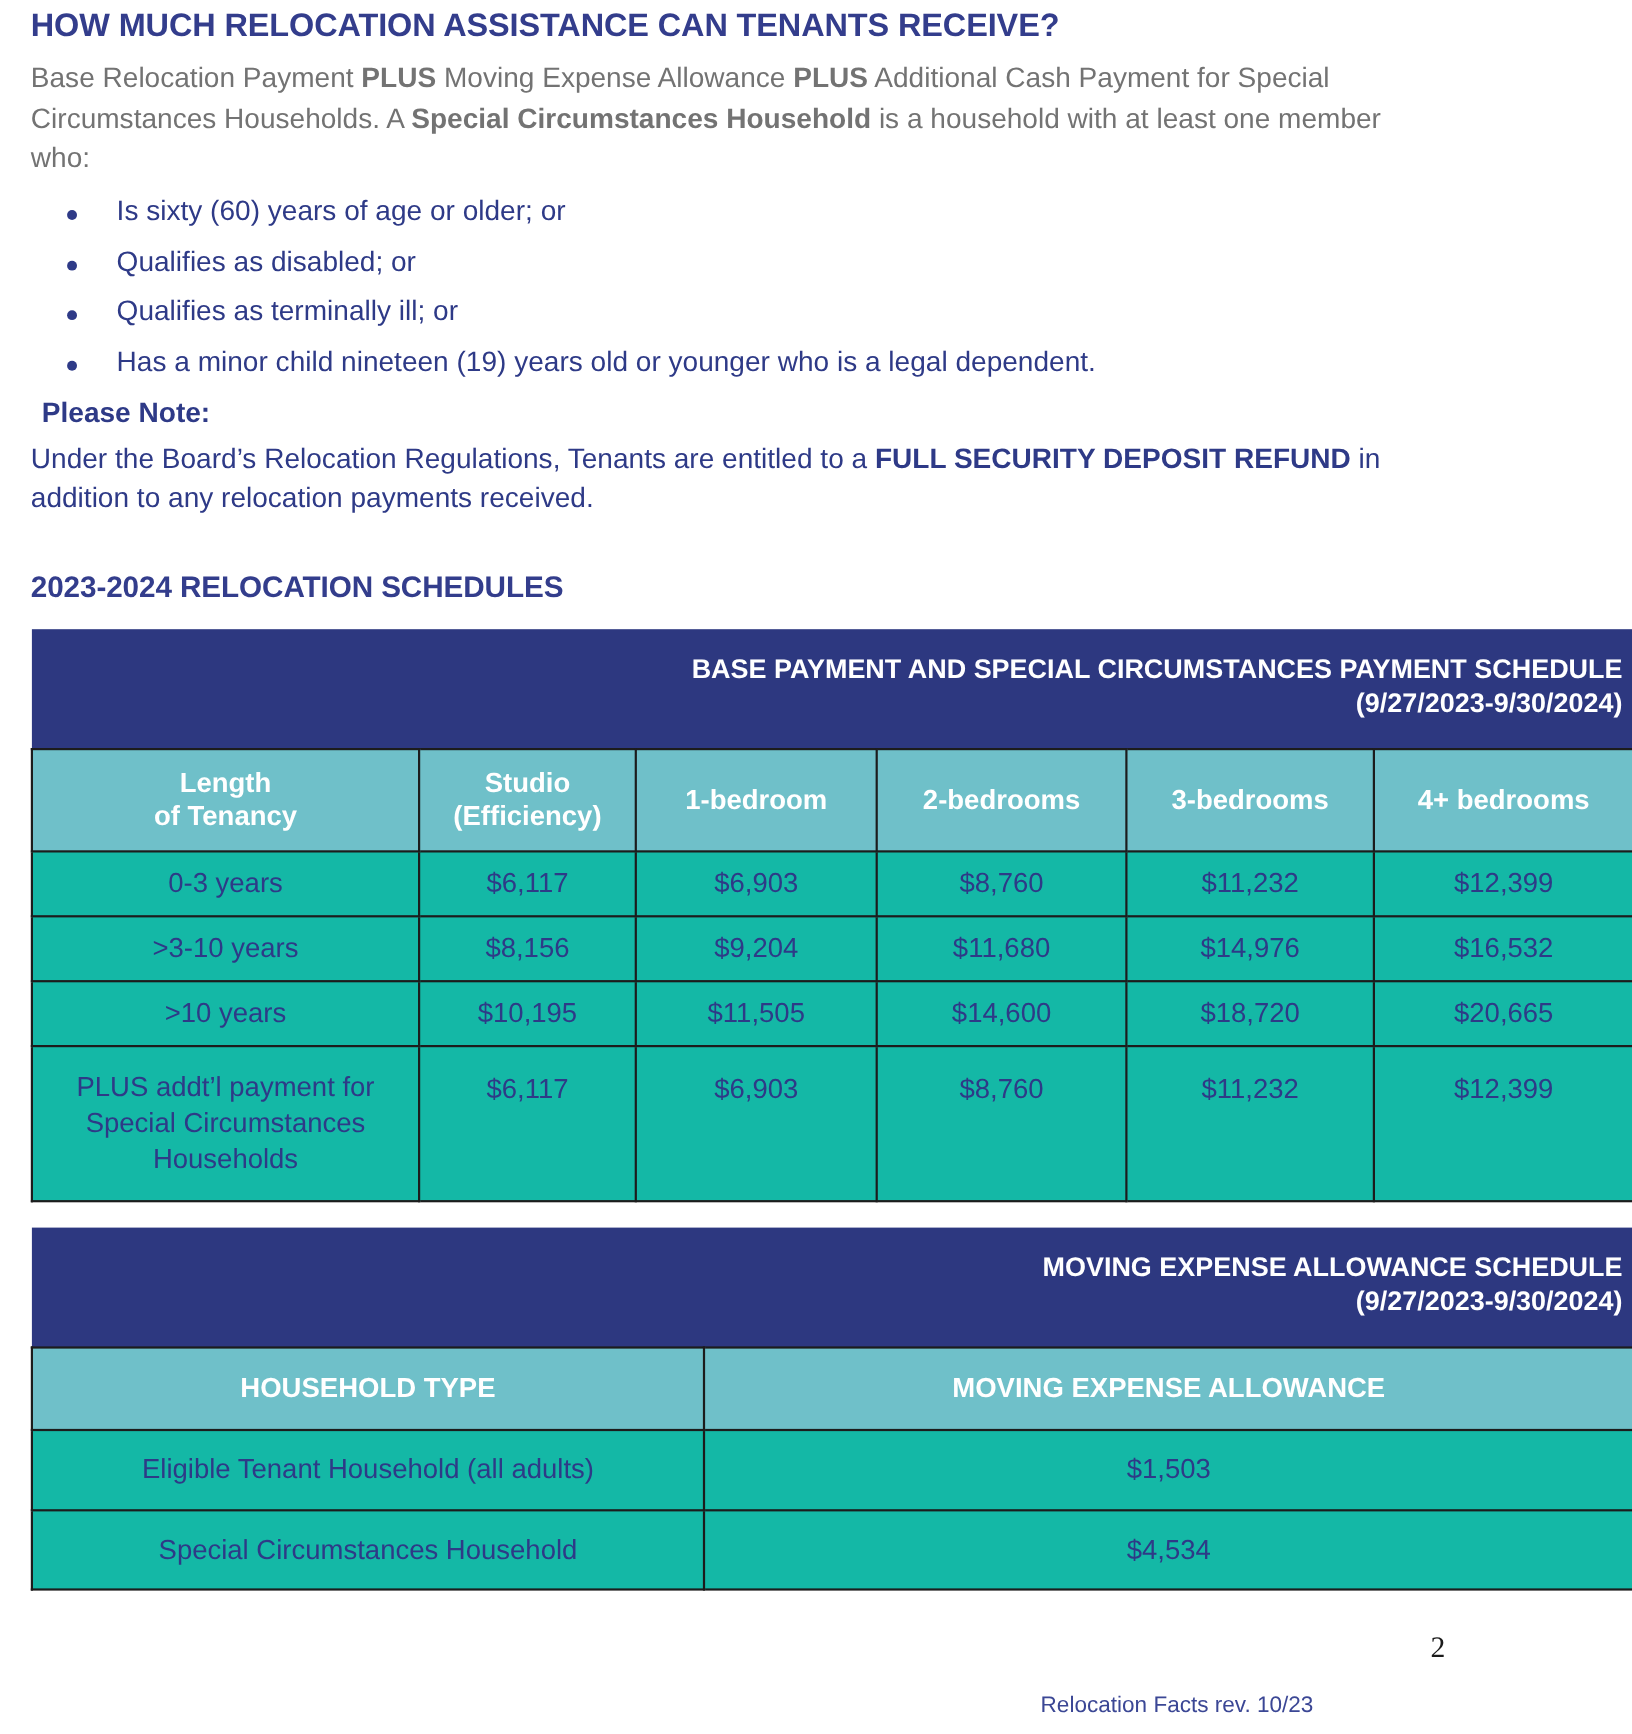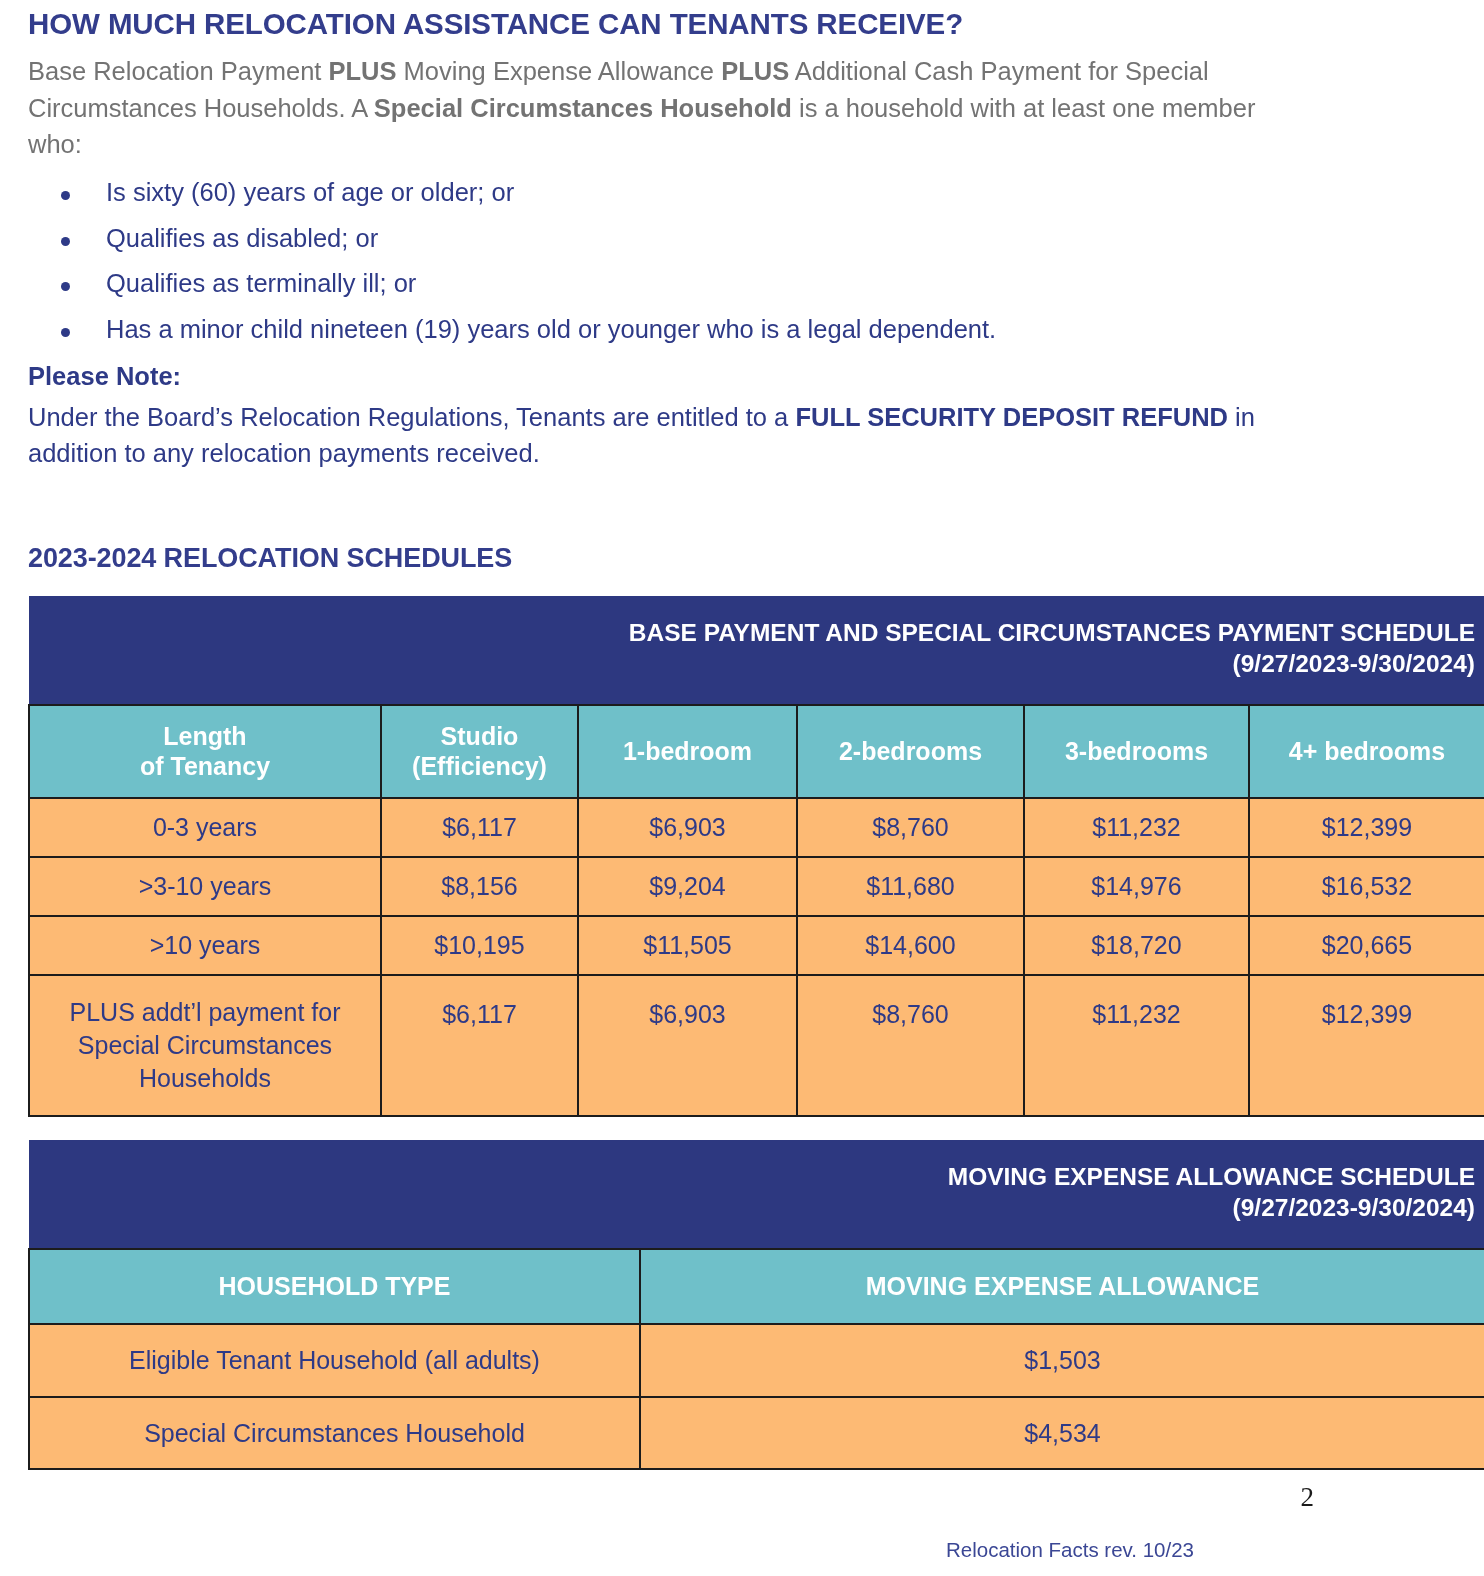--- a/index.html
+++ b/index.html
@@ -67,35 +67,35 @@
     width: 9px;
     height: 9px;
     border-radius: 50%;
     background: #2e3a87;
   }
 
   .note-label {
     font-size: 25.5px;
     font-weight: bold;
     color: #2e3a87;
-    margin: 14px 0 0 0;
+    margin: 14px 0 0 10px;
   }
   p.note-body {
     font-size: 25.5px;
     line-height: 1.42;
     color: #2e3a87;
     margin: 8px 0 0 0;
   }
   p.note-body b { font-weight: bold; }
 
   h2.schedules-title {
     font-size: 27px;
     font-weight: bold;
     color: #333d8c;
-    margin: 72px 0 0 0;
+    margin: 48px 0 0 0;
     letter-spacing: -0.1px;
   }
 
   
   .table-wrap {
     margin-top: 22px;
     width: 1456px;
     margin-left: 0;
   }
   table.sched {
@@ -121,21 +121,21 @@
     background: #6fc0c9;
     color: #ffffff;
     font-weight: bold;
     font-size: 25px;
     text-align: center;
     line-height: 1.18;
     padding: 16px 4px !important;
     vertical-align: middle;
   }
   td.cell {
-    background: #fdba74;
+    background: #14b8a6;
     color: #2e3a87;
     font-size: 25px;
     text-align: center;
     padding: 12px 6px !important;
     vertical-align: middle;
     line-height: 1.3;
   }
   td.cell.label {
     line-height: 1.32;
   }

